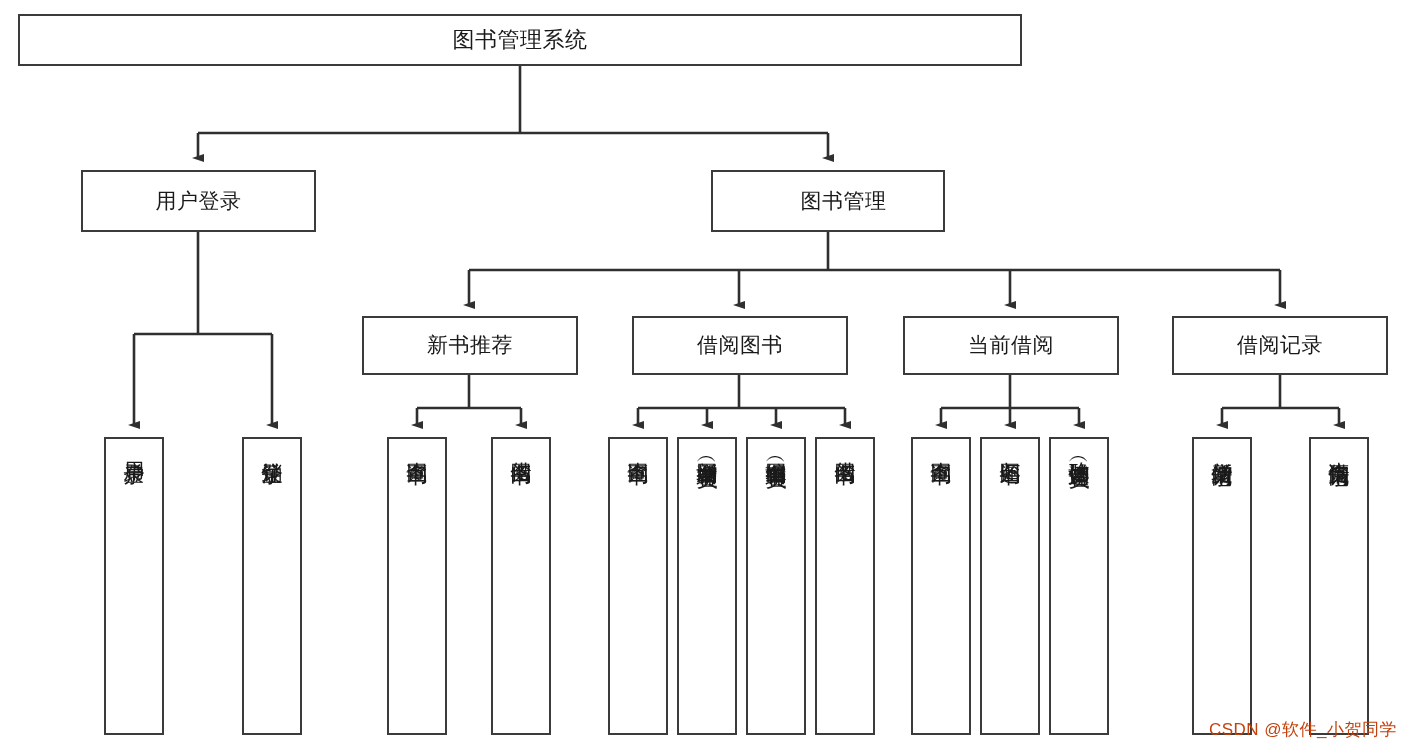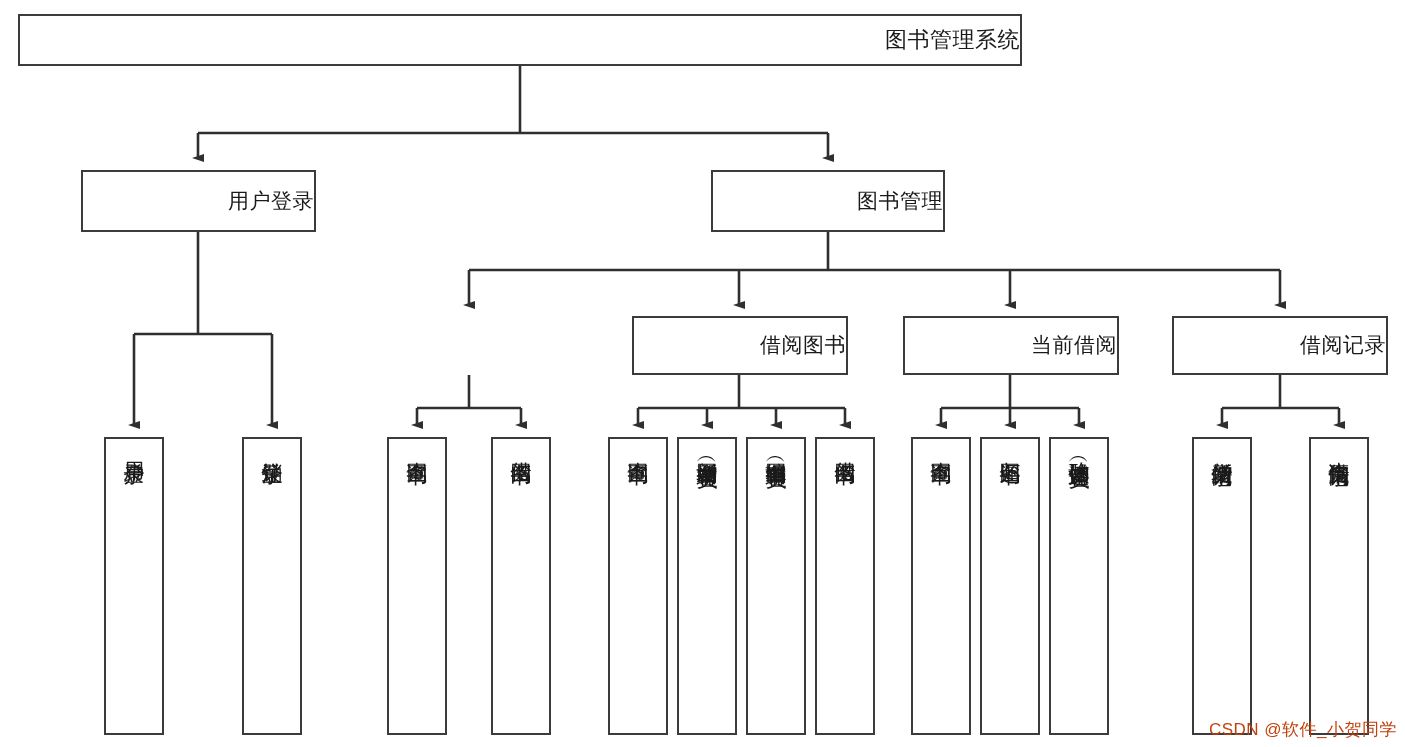--- a/index.html
+++ b/index.html
@@ -26,21 +26,21 @@
     height: 747px;
     pointer-events: none;
   }
   .node {
     position: absolute;
     box-sizing: border-box;
     border: 2px solid #3b3b3b;
     background: #ffffff;
     display: flex;
     align-items: center;
-    justify-content: flex-end;
+    justify-content: center;
     color: #1a1a1a;
   }
   .node-label {
     display: block;
     text-align: center;
     line-height: 1.18;
     white-space: pre;
   }
   .node.horizontal .node-label {
     font-size: 21px;
@@ -130,20 +130,23 @@
   </div>
 
   <div class="node horizontal" style="left:81px; top:170px; width:235px; height:62px;">
     <span class="node-label">用户登录</span>
   </div>
 
   <div class="node horizontal" style="left:711px; top:170px; width:234px; height:62px;padding-left:31px;">
     <span class="node-label">图书管理</span>
   </div>
 
+  <div class="node horizontal" style="left:362px; top:316px; width:216px; height:59px;">
+    <span class="node-label">新书推荐</span>
+  </div>
 
   <div class="node horizontal" style="left:632px; top:316px; width:216px; height:59px;">
     <span class="node-label">借阅图书</span>
   </div>
 
   <div class="node horizontal" style="left:903px; top:316px; width:216px; height:59px;">
     <span class="node-label">当前借阅</span>
   </div>
 
   <div class="node horizontal" style="left:1172px; top:316px; width:216px; height:59px;">

